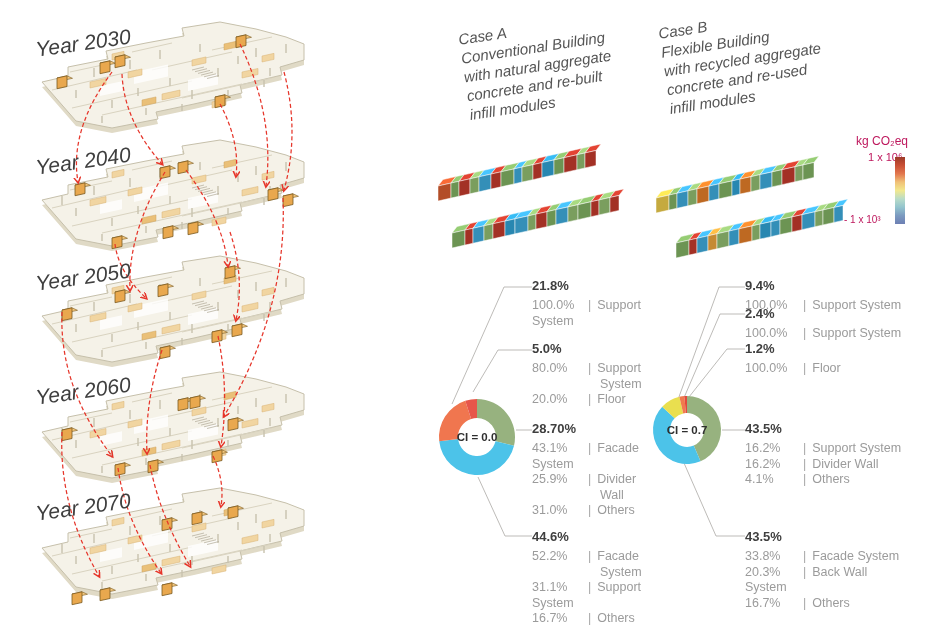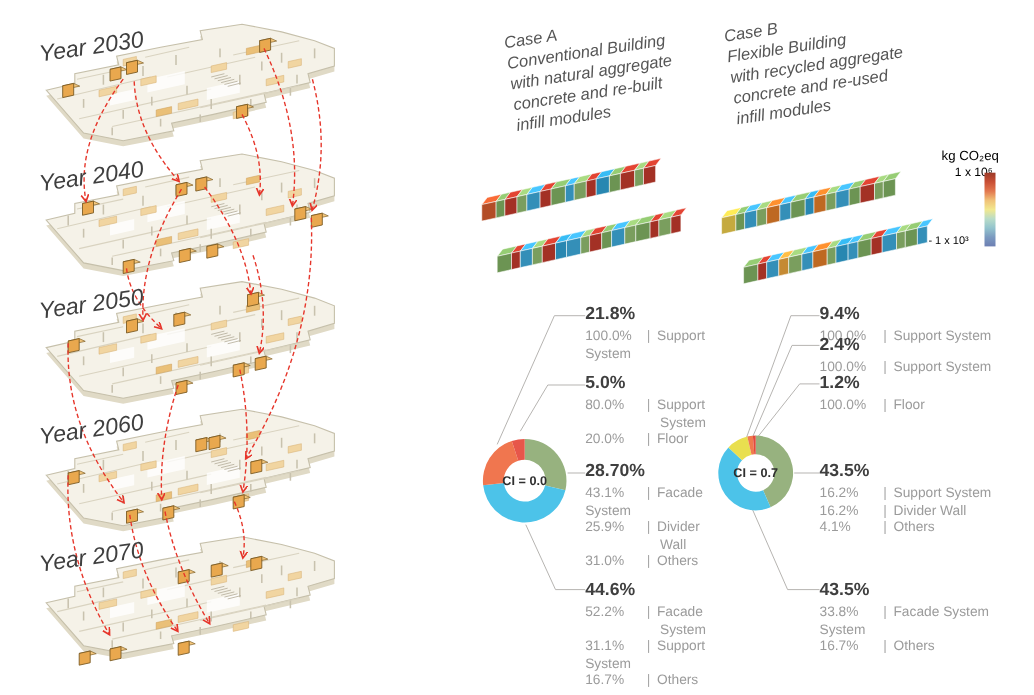--- a/index.html
+++ b/index.html
@@ -3,27 +3,27 @@
 <meta charset="utf-8">
 <style>
   html,body{margin:0;padding:0;background:#ffffff;}
   #canvas{position:relative;width:940px;height:632px;background:#ffffff;overflow:hidden;
           font-family:"Liberation Sans",sans-serif;}
   svg{position:absolute;left:0;top:0;}
   .year-label{position:absolute;font-size:21px;font-style:italic;color:#3f3f3f;
               transform:rotate(-8deg);transform-origin:left top;white-space:nowrap;}
   .case-title{position:absolute;font-size:15px;font-style:italic;line-height:19px;color:#555555;
               transform:rotate(-8.5deg);transform-origin:left top;white-space:nowrap;}
-  #legend{position:absolute;left:840px;top:130px;width:100px;height:110px;color:#000000;}
+  #legend{position:absolute;left:840px;top:130px;width:100px;height:110px;color:#be185d;}
   .legend-title{position:absolute;left:16px;top:4px;font-size:12px;}
   .legend-top{position:absolute;left:28px;top:21px;font-size:11px;}
   .legend-bar{position:absolute;left:55px;top:27px;width:10px;height:67px;}
   .legend-bottom{position:absolute;left:4px;top:84px;font-size:10px;}
   .callout{position:absolute;font-size:12.5px;line-height:15.4px;color:#9b9b9b;}
-  .co-head{font-size:16px;font-weight:bold;color:#3f3f3f;margin-bottom:5px;}
+  .co-head{font-size:13px;font-weight:bold;color:#3f3f3f;margin-bottom:5px;}
   .co-val{display:inline-block;}
   .co-sep{margin-right:6px;color:#a8a8a8;}
 </style>
 </head>
 <body>
 
 <div id="canvas">
   <svg id="left-svg" width="940" height="632">
       <defs>
         <marker id="arrh" markerWidth="7" markerHeight="7" refX="4" refY="2.75" orient="auto">
@@ -662,17 +662,18 @@
       </div>
       <div class="callout" style="left: 745px; top: 421px;">
         <div class="co-head">43.5%</div>
         <div><span class="co-val" style="width: 58px;">16.2%</span><span class="co-sep">|</span><span>Support System</span></div>
         <div><span class="co-val" style="width: 58px;">16.2%</span><span class="co-sep">|</span><span>Divider Wall</span></div>
         <div><span class="co-val" style="width: 58px;">4.1%</span><span class="co-sep">|</span><span>Others</span></div>
       </div>
       <div class="callout" style="left: 745px; top: 529px;">
         <div class="co-head">43.5%</div>
         <div><span class="co-val" style="width: 58px;">33.8%</span><span class="co-sep">|</span><span>Facade System</span></div>
+        <div><span class="co-val" style="width: 58px;">20.3%</span><span class="co-sep">|</span><span>Back Wall</span></div>
         <div>System</div>
         <div><span class="co-val" style="width: 58px;">16.7%</span><span class="co-sep">|</span><span>Others</span></div>
       </div>
     </div>
 </div>
 
 </body></html>

